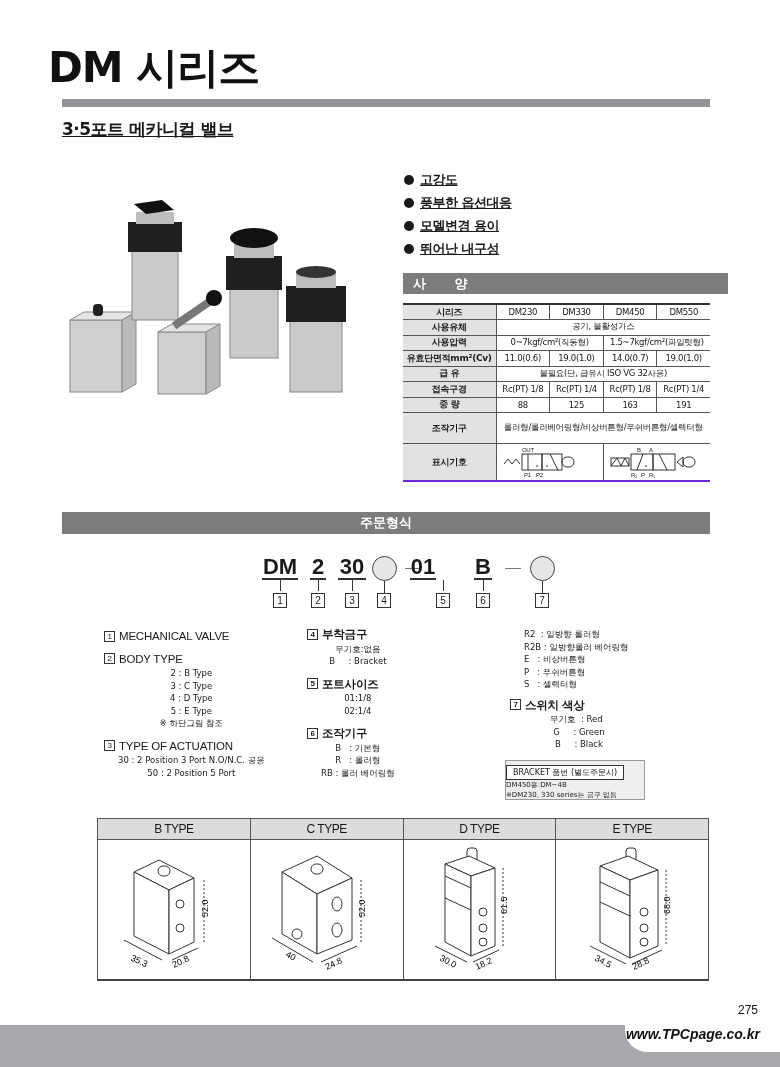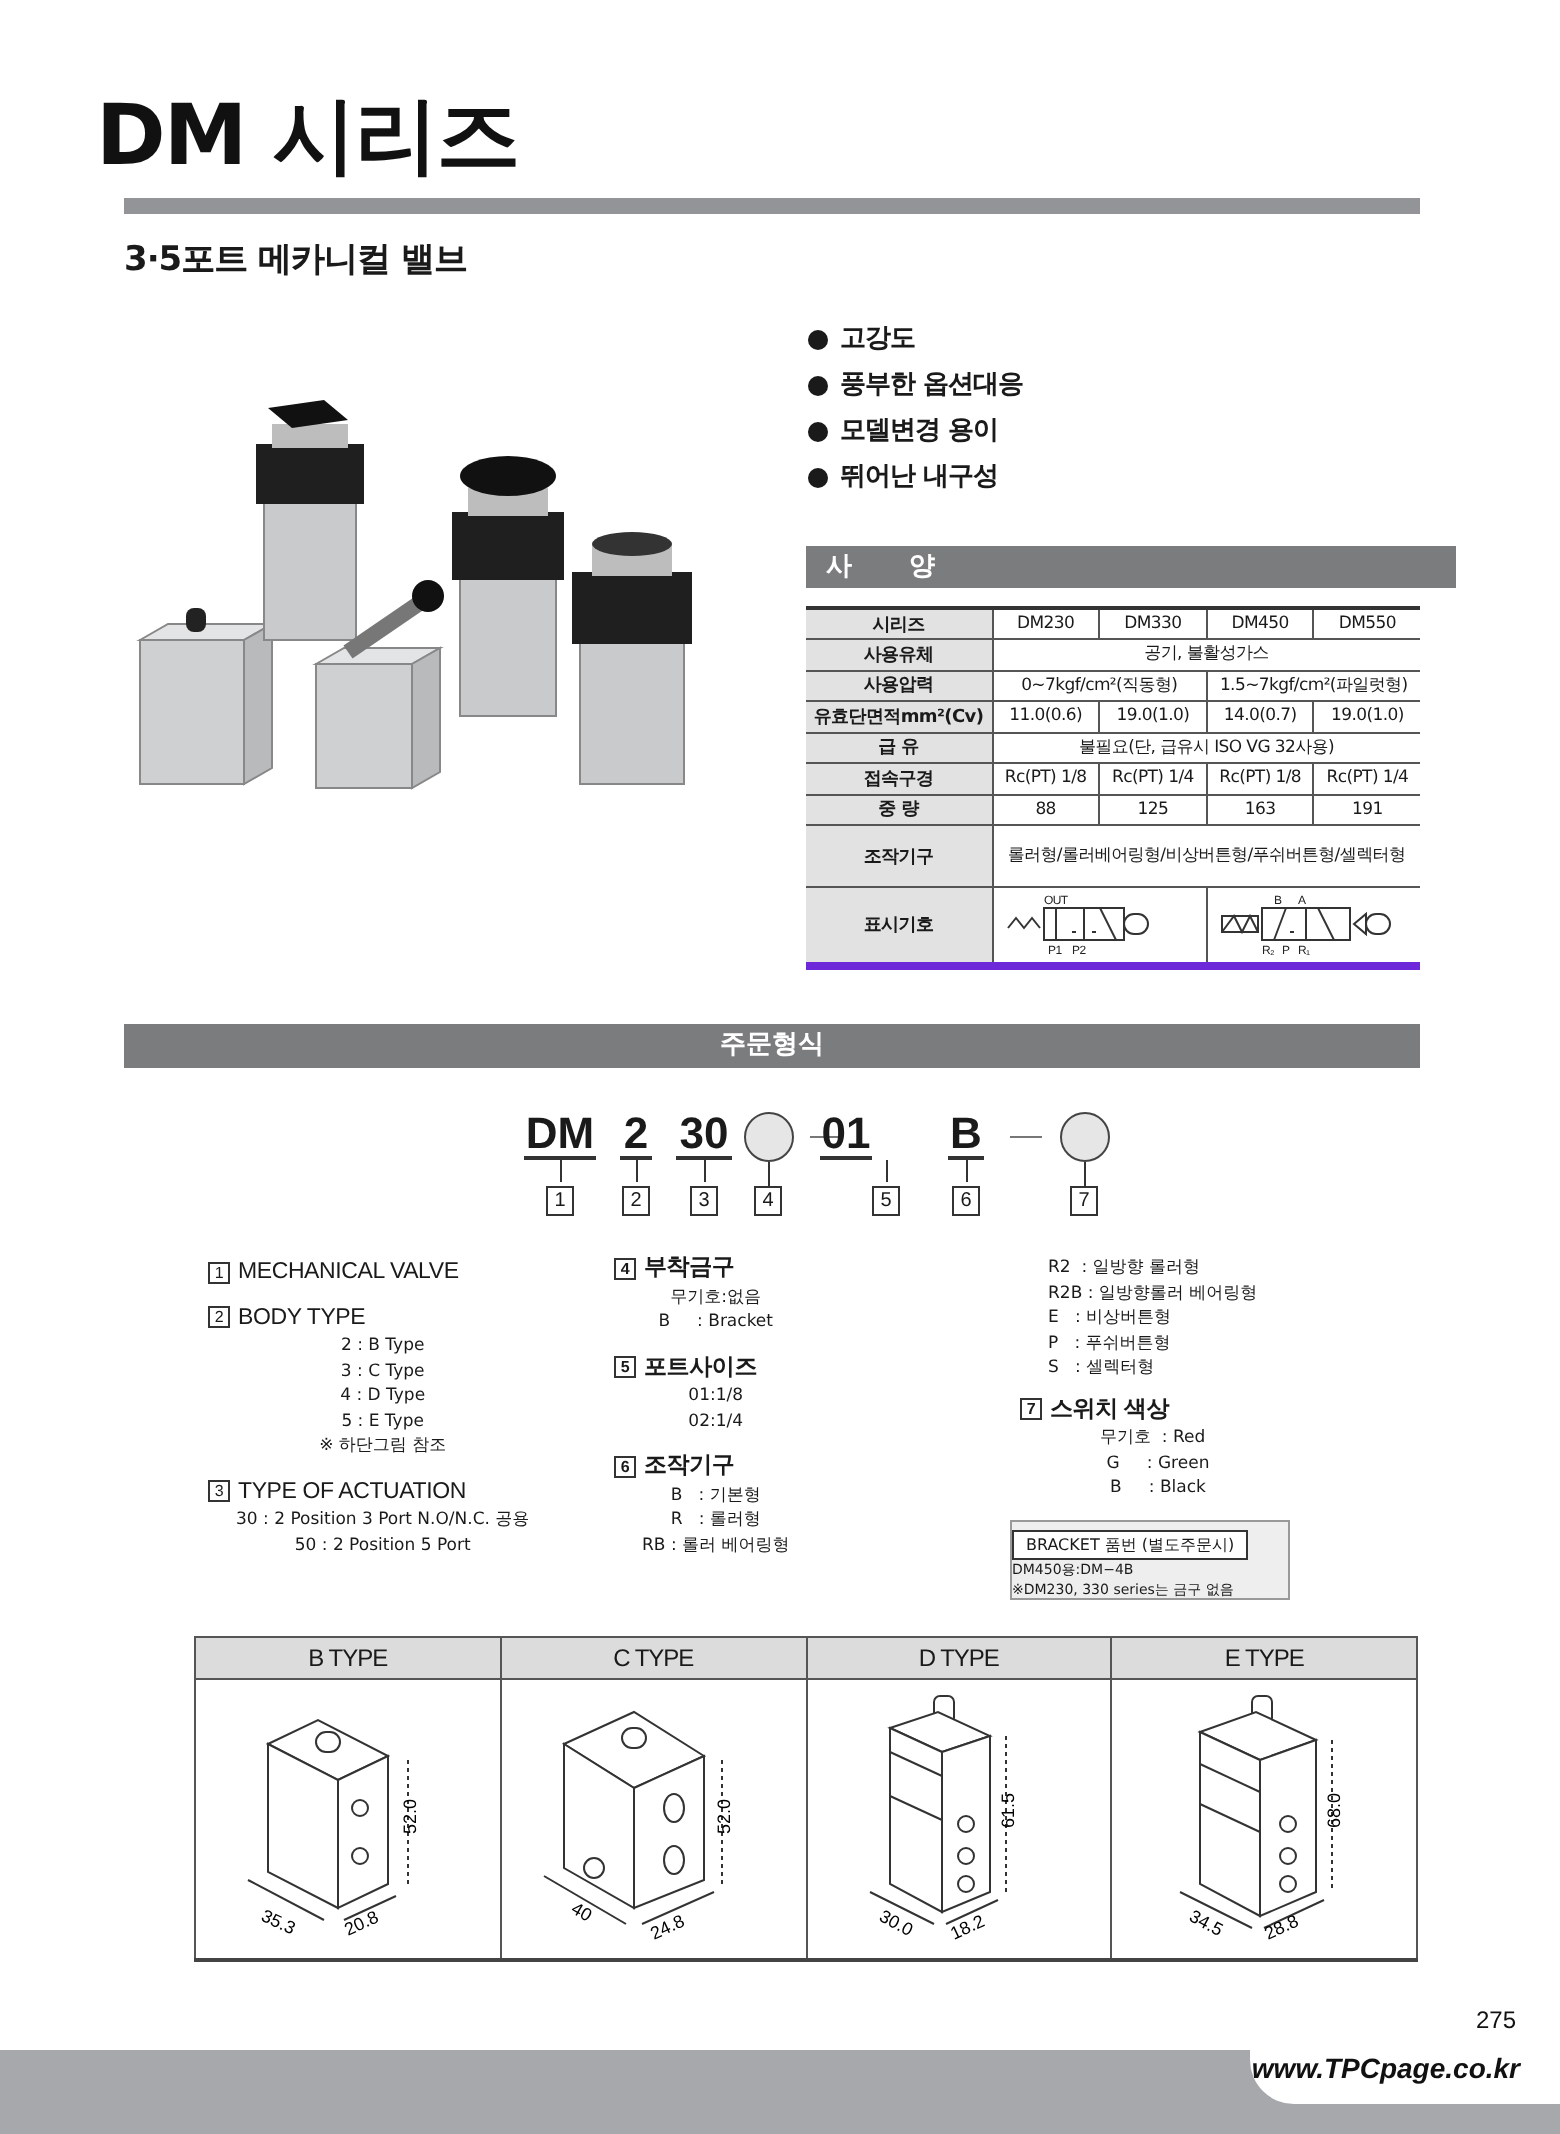--- a/index.html
+++ b/index.html
@@ -1,31 +1,31 @@
 <!DOCTYPE html>
 <html><head>
 <meta charset="utf-8">
 <style>
   * { box-sizing: border-box; margin: 0; padding: 0; }
   html, body { width: 780px; height: 1067px; background: #ffffff; overflow: hidden; }
   body { position: relative; font-family: "DejaVu Sans", "Liberation Sans", sans-serif; color: #1a1a1a; }
 
   .title { position: absolute; left: 48px; top: 40px; font-size: 42px; font-weight: bold; letter-spacing: -1px; color: #111; }
   .title-bar { position: absolute; left: 62px; top: 99px; width: 648px; height: 8px; background: #929497; }
-  .subtitle { position: absolute; left: 62px; top: 118px; font-size: 17px; font-weight: bold; letter-spacing: -0.5px; color: #1a1a1a; }
+  .subtitle { position: absolute; left: 62px; top: 118px; font-size: 17px; font-weight: bold; letter-spacing: -0.5px; color: #1a1a1a; text-decoration: underline; }
 
   .photo { position: absolute; left: 62px; top: 200px; width: 300px; height: 200px; }
 
-  .features { position: absolute; left: 404px; top: 158px; list-style: none; }
+  .features { position: absolute; left: 404px; top: 168px; list-style: none; text-decoration: underline; }
   .features li { font-size: 13px; font-weight: bold; height: 23px; line-height: 20px; display: flex; align-items: center; gap: 6px; letter-spacing: -0.5px; }
   .features .dot { width: 10px; height: 10px; border-radius: 50%; background: #1a1a1a; display: inline-block; }
 
   .spec-header { position: absolute; left: 403px; top: 273px; width: 325px; height: 21px; background: #7b7c7e; color: #fff; font-weight: bold; font-size: 13px; line-height: 21px; padding-left: 10px; letter-spacing: 12px; }
 
-  .spec { position: absolute; left: 403px; top: 303px; width: 307px; border-collapse: collapse; font-size: 8.5px; border-top: 2px solid #333; border-bottom: 4px solid #6d28d9; }
+  .spec { position: absolute; left: 403px; top: 303px; width: 307px; border-collapse: collapse; font-size: 8.5px; border-top: 2px solid #333; border-bottom: 2px solid #6d28d9; }
   .spec td { border: 1px solid #555; text-align: center; height: 15.5px; padding: 0 2px; white-space: nowrap; letter-spacing: -0.3px; }
   .spec td.head { background: #e2e2e2; width: 93px; font-weight: bold; font-size: 9px; }
   .spec tr.tall td { height: 31px; }
   .spec tr.sym td { height: 36px; }
   .spec tr td:first-child { border-left: none; }
   .spec tr td:last-child { border-right: none; }
 
   .order-header { position: absolute; left: 62px; top: 512px; width: 648px; height: 22px; background: #7b7c7e; color: #fff; font-weight: bold; font-size: 13px; line-height: 22px; text-align: center; letter-spacing: 0px; }
 
   .code { position: absolute; top: 556px; height: 60px; }

